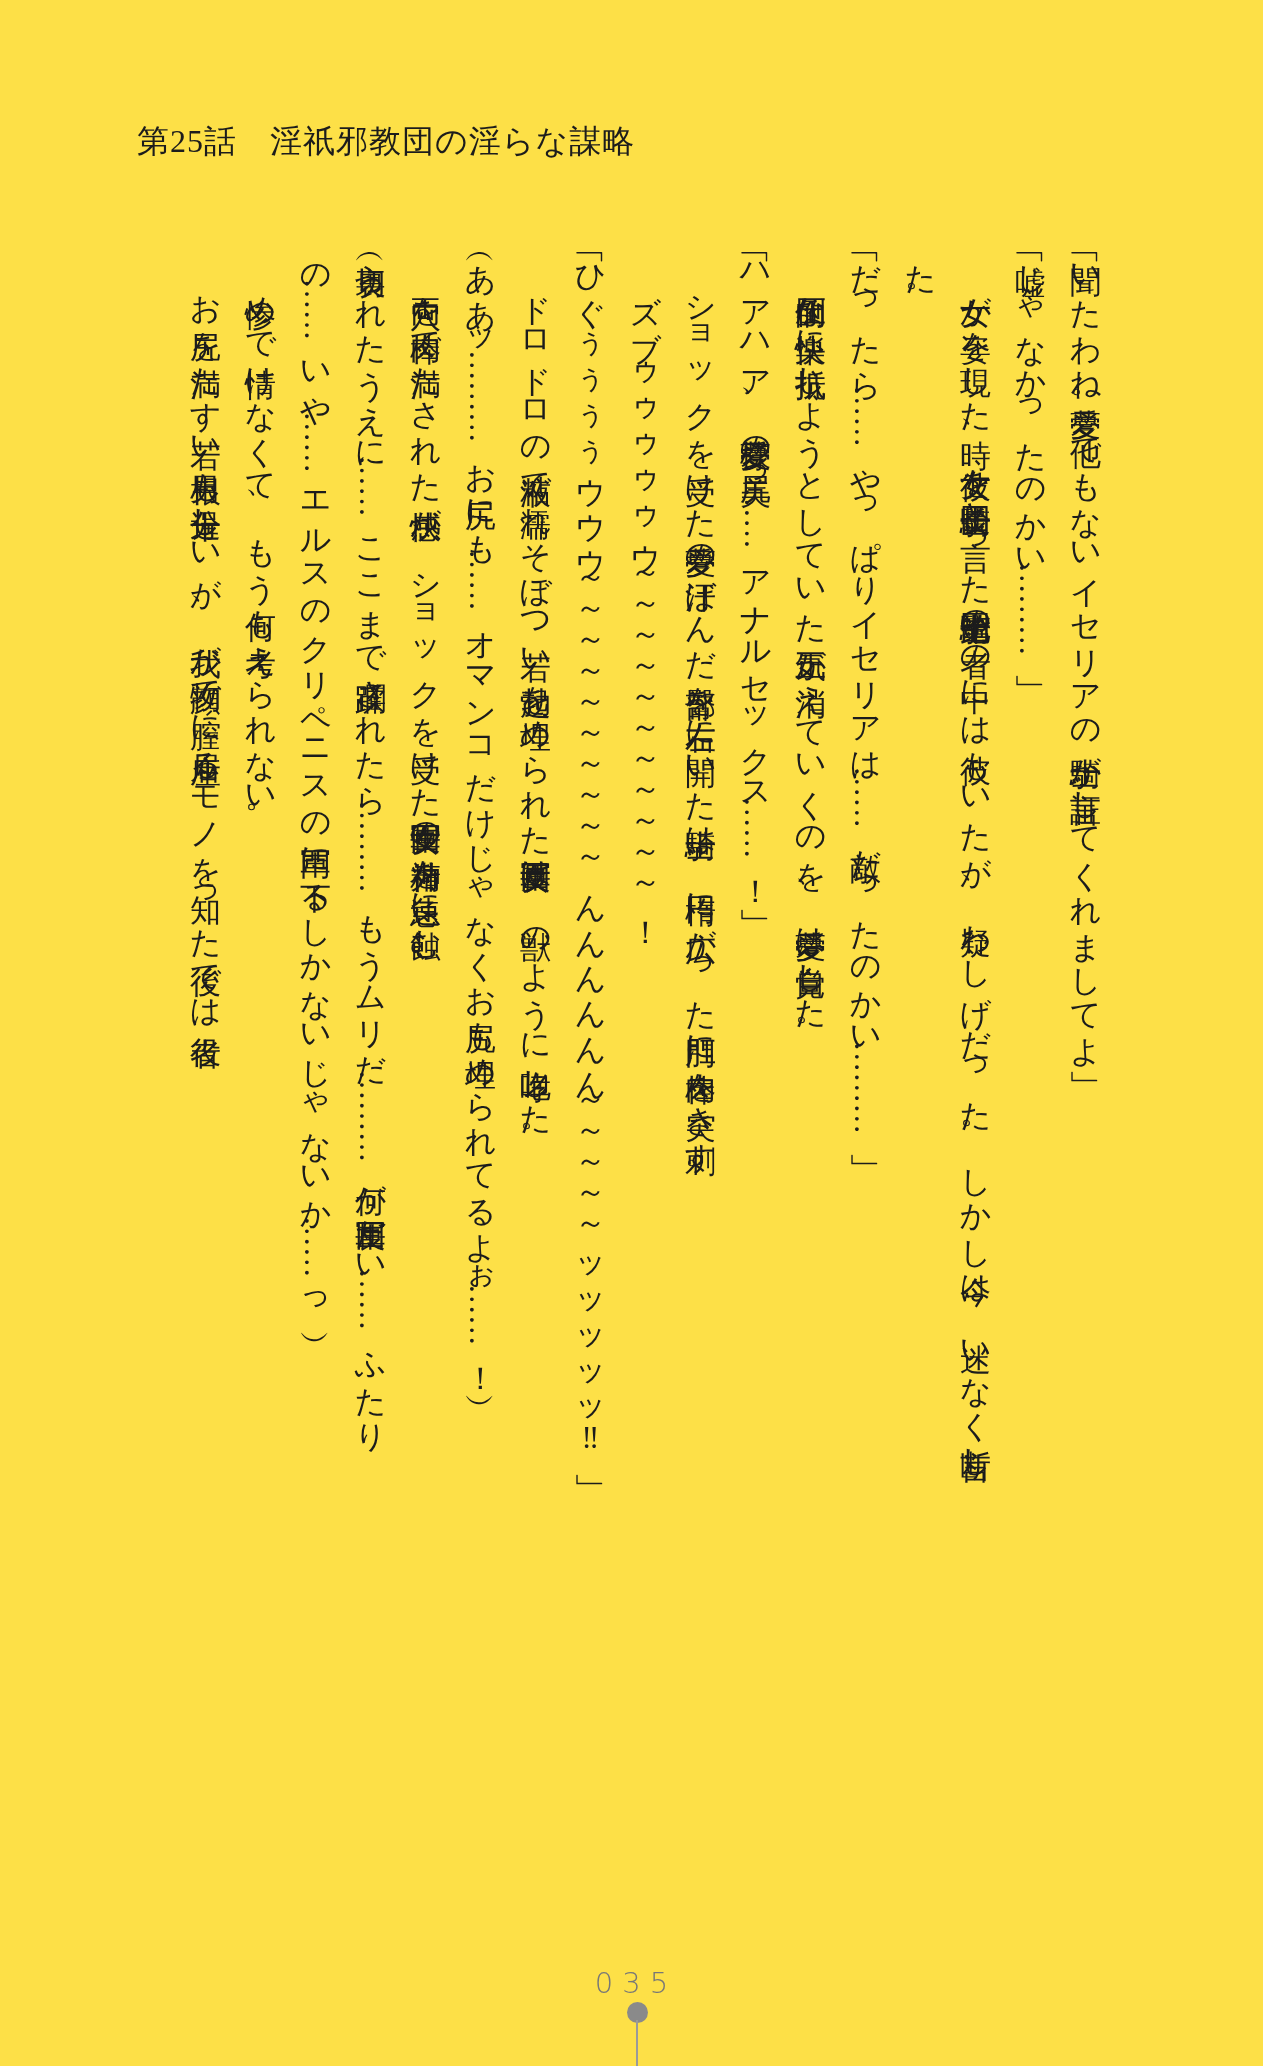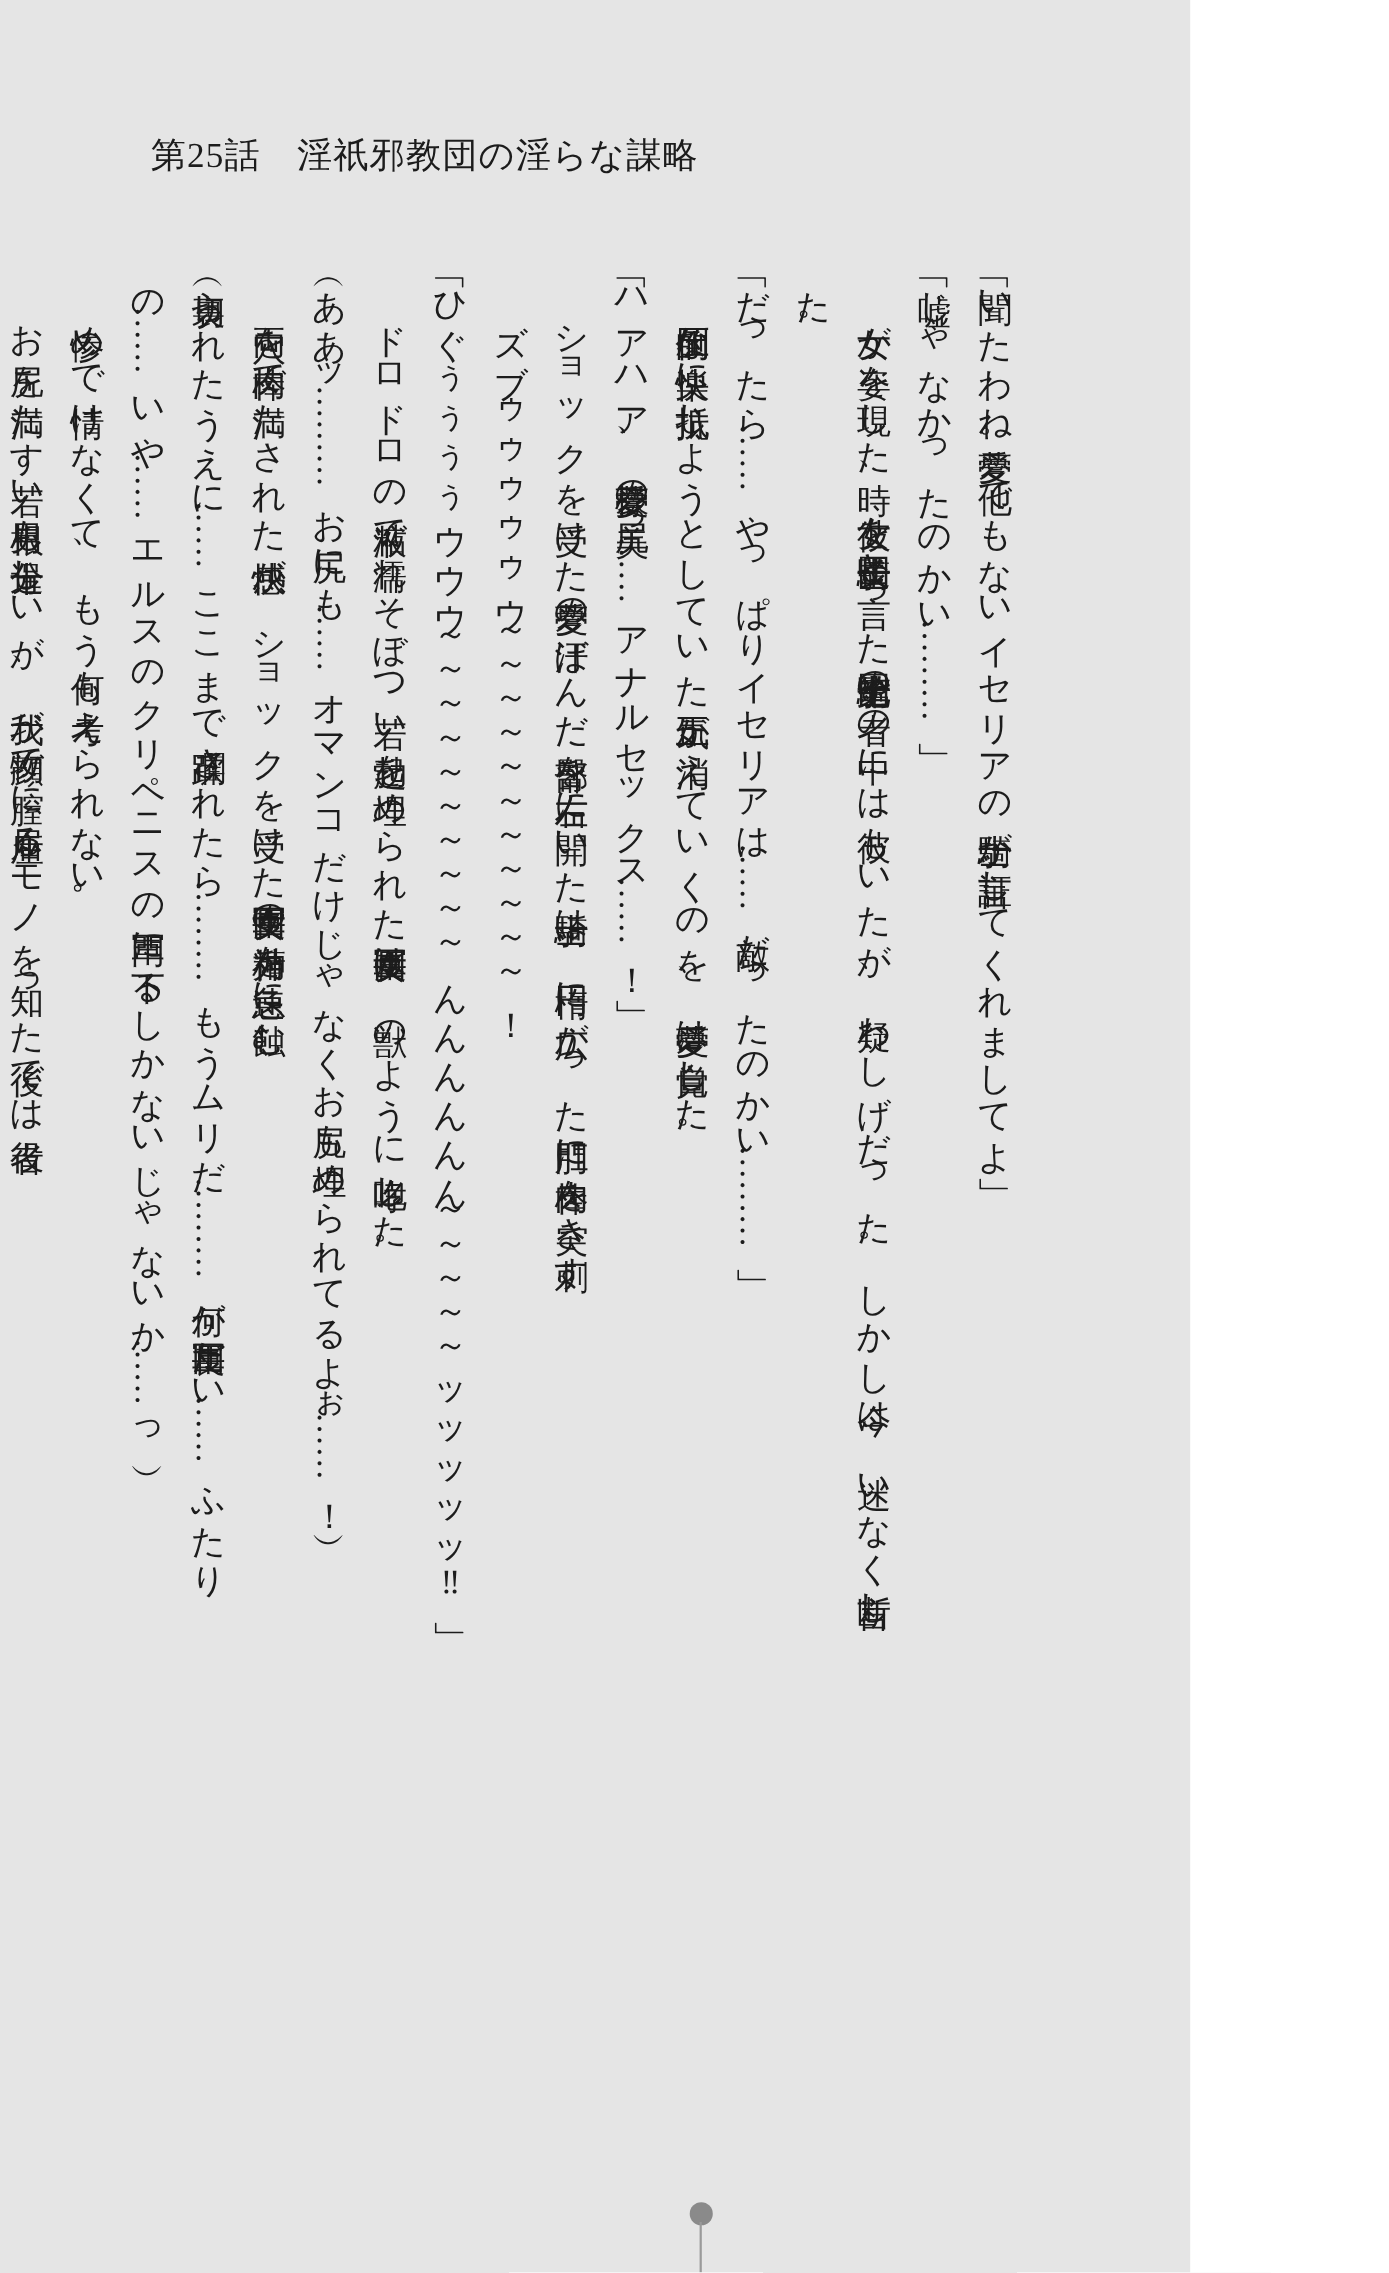--- a/index.html
+++ b/index.html
@@ -2,23 +2,23 @@
 <html lang="ja"><head>
 <meta charset="utf-8">
 <style>
   html, body {
     margin: 0;
     padding: 0;
     background: #ffffff;
   }
   .page {
     position: relative;
-    width: 1082px;
+    width: 1263px;
     height: 2066px;
-    background: #e5e5e5;
+    background: #fde047;
     overflow: hidden;
     font-family: "Liberation Serif", "DejaVu Serif", serif;
     color: #1c1c1c;
   }
   .chapter-header {
     position: absolute;
     top: 120px;
     left: 137px;
     font-size: 32px;
     letter-spacing: 1px;
@@ -94,18 +94,19 @@
       <p class="indent">ズブゥゥゥゥゥウ～～～～～～～～～～～！</p>
       <p>「ひぐぅぅぅぅウウウ～～～～～～～～～～んんんんんん～～～～～ッッッッッ‼」</p>
       <p class="indent">ドロドロの粘液で濡れそぼつ若い勃起を埋められた女軍団長は、獣のように咆哮した。</p>
       <p>（ああッ………お尻にも……オマンコだけじゃなくお尻も埋められてるよぉ……！）</p>
       <p class="indent">両穴を肉棒で満たされた快感が、ショックを受けた女軍団長の精神力を急速に蝕む。</p>
       <p>（裏切られたうえに……ここまで蹂躙されたら………もうムリだ………何が軍団長だい……ふたりの……いや……エルスのクリペニスの軍門に下るしかないじゃないか……っ）</p>
       <p class="indent">惨めで情けなくて、もう何も考えられない。</p>
       <p class="indent">お尻を満たす若い男根も十分逞しいが、我が物顔で膣に居座るモノを知った後では役者</p>
     </div>
 
+  <div class="page-number">035</div>
 
   <div class="footer-dot"></div>
 
   <div class="footer-line"></div>
 
 </div>
 
 </body></html>

